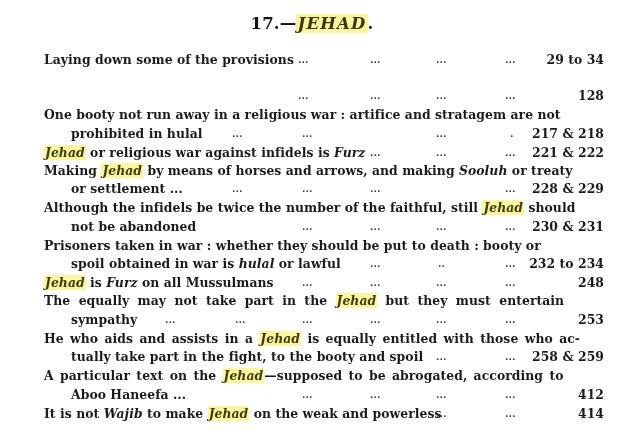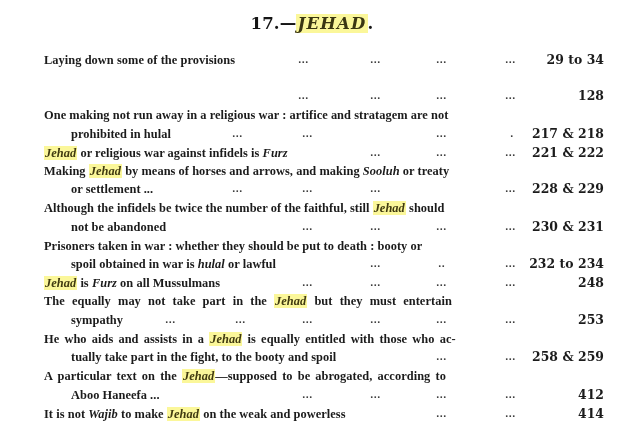--- a/index.html
+++ b/index.html
@@ -49,21 +49,20 @@
       line-height: 18px;
       white-space: nowrap;
       font-weight: bold;
       color: #1b1b1b;
       letter-spacing: 0.05px;
     }
     .line .txt {
       position: absolute;
       left: 44px;
       font-weight: bold;
-      font-family: Liberation Serif, serif;
     }
     .line.cont .txt {
       left: 71px;
     }
     .line .dots {
       position: absolute;
       font-weight: bold;
       font-size: 10px;
       letter-spacing: 0px;
       color: #333;
@@ -105,21 +104,21 @@
 
   <div class="line cont" style="top:87px">
     <span class="dots" style="left:298px">...</span>
     <span class="dots" style="left:370px">...</span>
     <span class="dots" style="left:436px">...</span>
     <span class="dots" style="left:505px">...</span>
     <span class="page-ref">128</span>
   </div>
 
   <div class="line" style="top:106px">
-    <span class="txt">One making not run away in a religious war : artifice and stratagem are not</span>
+    <span class="txt">One booty not run away in a religious war : artifice and stratagem are not</span>
   </div>
   <div class="line cont" style="top:125px">
     <span class="txt">prohibited in hulal</span>
     <span class="dots" style="left:232px">...</span>
     <span class="dots" style="left:302px">...</span>
     <span class="dots" style="left:436px">...</span>
     <span class="dots" style="left:510px">.</span>
     <span class="page-ref">217 &amp; 218</span>
   </div>
 

